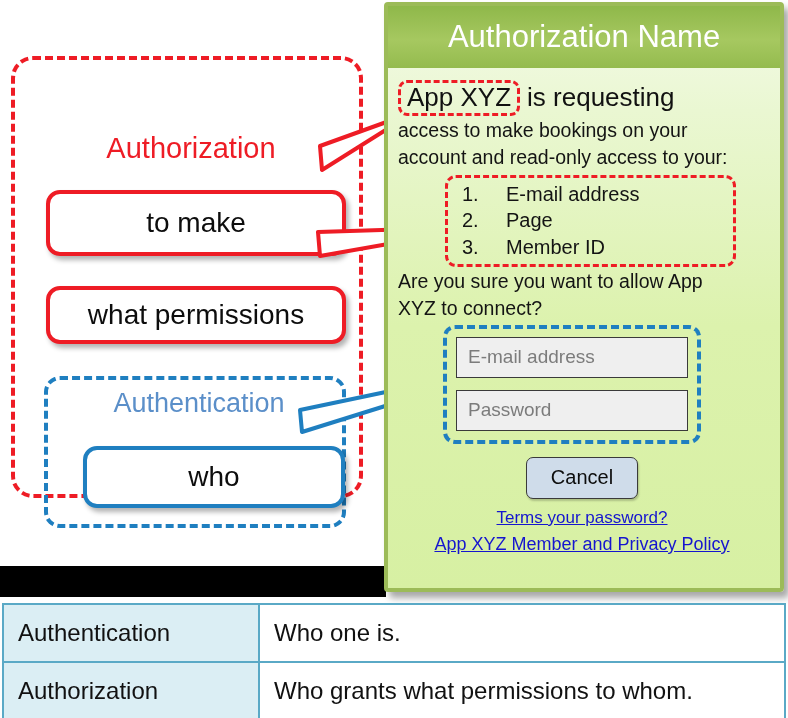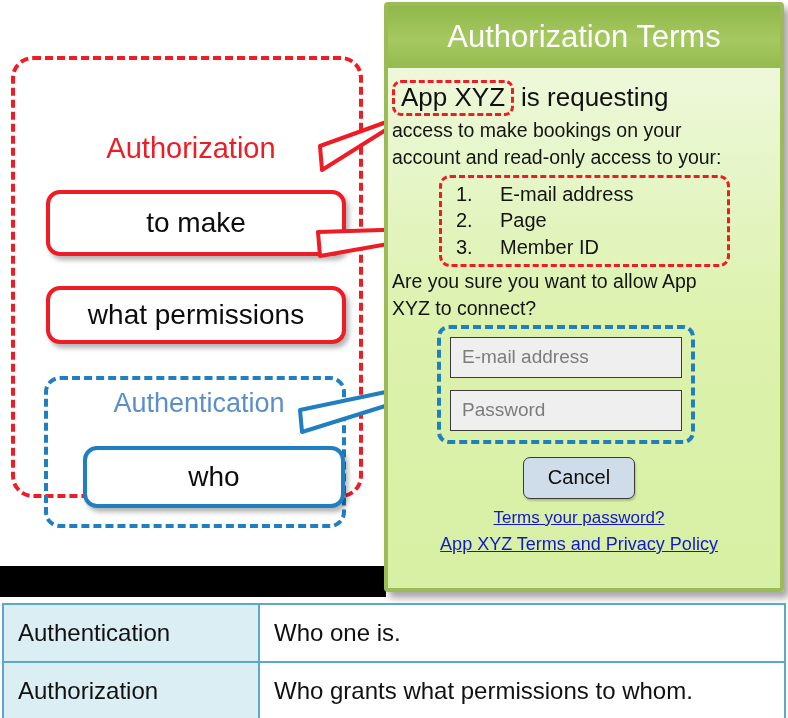--- a/index.html
+++ b/index.html
@@ -80,21 +80,21 @@
     overflow:hidden;
   }
   #auth-header{
     height:62px;
     background:linear-gradient(to bottom,#8fb84a 0%,#a6c860 55%,#94bb4e 100%);
     display:flex;align-items:center;justify-content:center;
     color:#ffffff;
     font-size:31px;
   }
   #auth-body{
-    padding:6px 14px 0 4px;
+    padding:6px 14px 0 10px;
     position:relative;
   }
 
   
   #requesting-line{
     display:flex;align-items:baseline;
     font-size:26px;color:#111111;
     margin-top:6px;
   }
   #app-name-box{
@@ -225,21 +225,21 @@
 
   <polygon points="318,232 445,228 445,234 320,256" fill="#ffffff" stroke="#ee1c25" stroke-width="4" stroke-linejoin="round"></polygon>
 
   <polygon points="300,410 462,376 462,382 302,432" fill="#ffffff" stroke="#1f7fc0" stroke-width="4" stroke-linejoin="round"></polygon>
 </svg>
 
 <div class="abs" id="black-bar"></div>
 
 <div class="abs" id="auth-page">
 
-  <div id="auth-header">Authorization Terms</div>
+  <div id="auth-header">Authorization Name</div>
 
   <div id="auth-body">
 
     <div id="requesting-line">
       <span id="app-name-box">App XYZ</span>
       <span id="requesting-text">is requesting</span>
     </div>
 
     <div class="body-text">access to make bookings on your</div>
     <div class="body-text">account and read-only access to your:</div>
@@ -267,21 +267,21 @@
     <div id="credentials-box">
       <div class="field" id="email-field">E-mail address</div>
       <div class="field" id="password-field">Password</div>
     </div>
 
     <div id="button-row">
       <div class="btn">Cancel</div>
     </div>
 
     <span class="link">Terms your password?</span>
-    <span class="link" id="terms-link">App XYZ Terms and Privacy Policy</span>
+    <span class="link" id="terms-link">App XYZ Member and Privacy Policy</span>
   </div>
 </div>
 
 <table class="abs" id="definition-table">
   <tbody>
     <tr>
       <td class="term">Authentication</td>
       <td>Who one is.</td>
     </tr>
     <tr>

